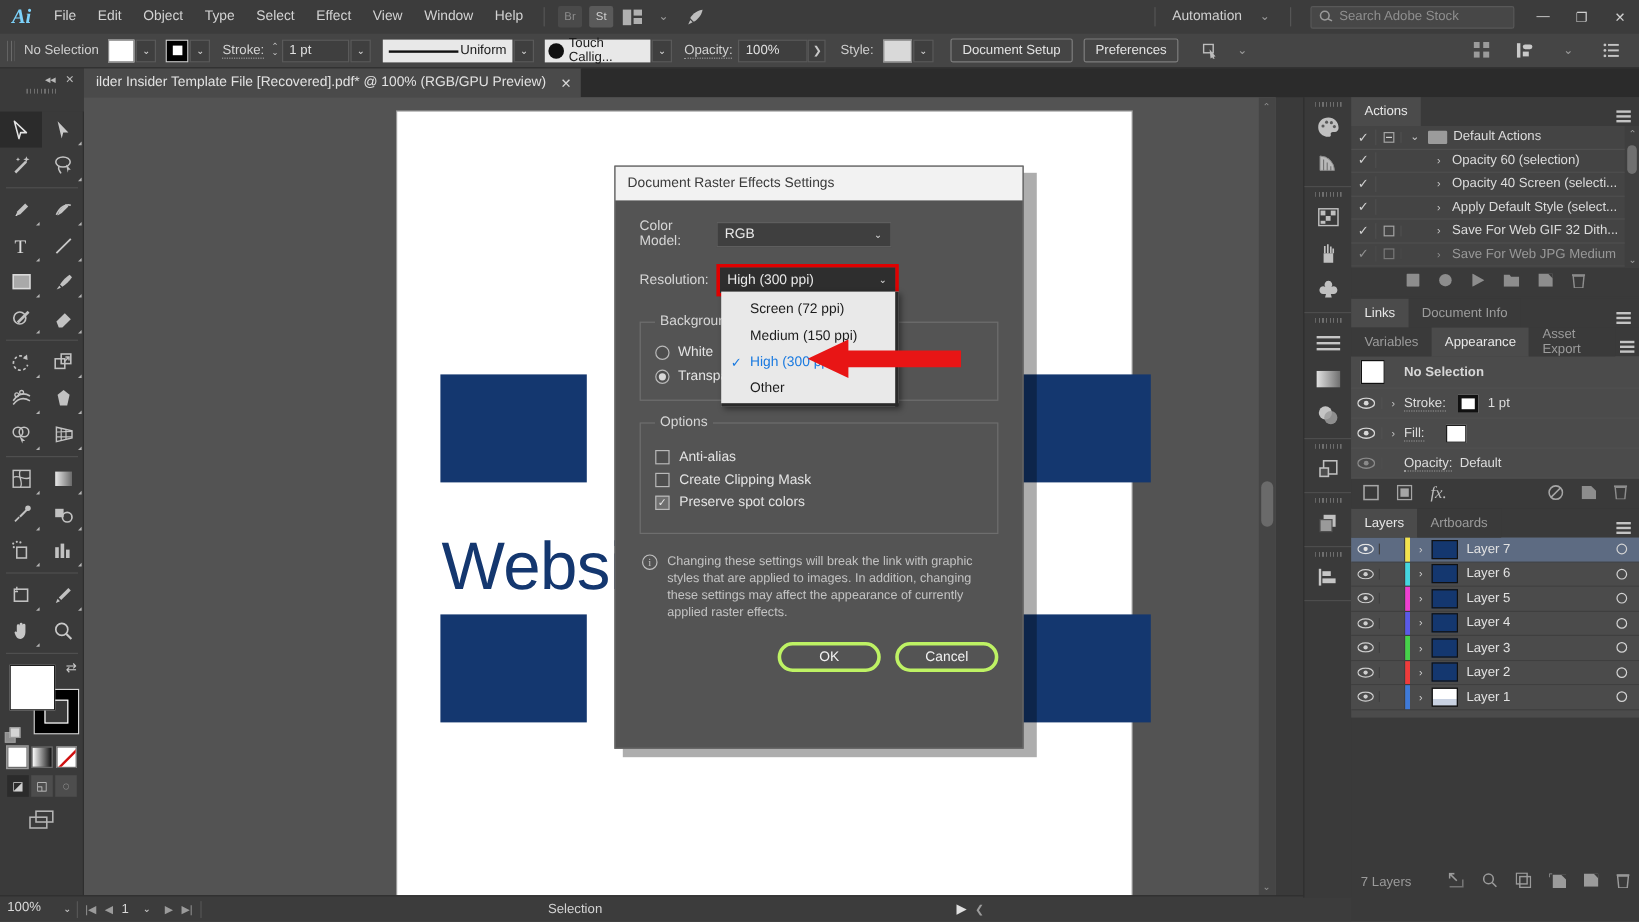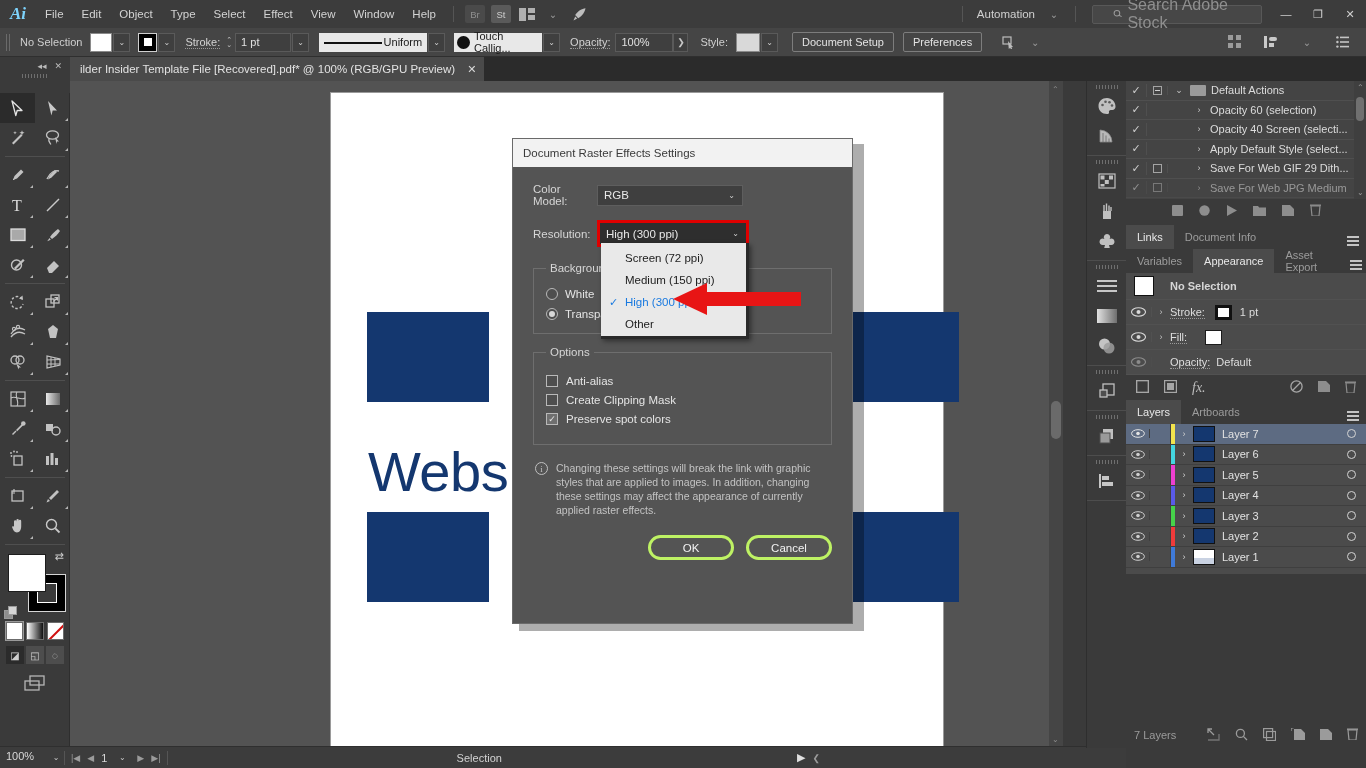--- a/index.html
+++ b/index.html
@@ -38,22 +38,22 @@
     font-family:"Liberation Sans", sans-serif;
   }
   .badge-st { background:#5a5a5a; color:#cfcfcf; }
   .arrange-icon { display:flex; gap:1.5px; align-items:center; }
   .arrange-icon i { display:block; background:#b0b0b0; }
 
   .menubar-right { margin-left:auto; display:flex; align-items:center; height:28px; }
   .automation { color:#d0d0d0; font-size:11.5px; padding:0 6px; }
   .stock-search {
     width:170px; height:19px; background:#474747; border:1px solid #585858;
-    border-radius:2px; display:flex; align-items:center; padding:0 20px; gap:5px;
-    color:#8f8f8f; font-size:16px; margin:0 8px;
+    border-radius:2px; display:flex; align-items:center; padding:0 6px; gap:5px;
+    color:#8f8f8f; font-size:11px; margin:0 8px;
   }
   .win-btn { width:32px; height:28px; display:flex; align-items:center; justify-content:center;
     color:#d0d0d0; font-size:11px; }
 
   
   .controlbar {
     position:absolute; left:0; top:28px; width:1366px; height:29px;
     background:#454545; border-bottom:1px solid #2f2f2f;
     display:flex; align-items:center; padding-left:6px; gap:0px;
   }
@@ -861,20 +861,26 @@
             <rect x="1" y="1" width="2" height="14" fill="#c6c6c6"></rect>
             <rect x="4" y="3" width="7" height="4" fill="#c6c6c6"></rect>
             <rect x="4" y="9" width="11" height="4" fill="#c6c6c6"></rect>
           </svg>
       </div>
     </div>
   </div>
 
   <div class="panels">
 
+    <div class="ptabs">
+      <div class="ptab active">Actions</div>
+      <div class="pmenu">
+          <i></i>
+        </div>
+    </div>
     <div class="panel-body act-list" style="height:118px; overflow:hidden;">
       <div class="act-row">
         <span class="act-chk">✓</span>
         <span class="act-box">
             <span class="minus"></span>
           </span>
         <span class="act-tw">⌄</span>
         <span class="act-folder"></span>
         <span class="act-name">Default Actions</span>
       </div>
@@ -899,21 +905,21 @@
         <span class="act-tw">›</span>
         <span class="act-name">Apply Default Style (select...</span>
       </div>
       <div class="act-row">
         <span class="act-chk">✓</span>
         <span class="act-box">
             <span></span>
           </span>
         <span style="width:20px"></span>
         <span class="act-tw">›</span>
-        <span class="act-name">Save For Web GIF 29 Dith...</span>
+        <span class="act-name">Save For Web GIF 32 Dith...</span>
       </div>
       <div class="act-row" style="opacity:0.55">
         <span class="act-chk">✓</span>
         <span class="act-box">
             <span></span>
           </span>
         <span style="width:20px"></span>
         <span class="act-tw">›</span>
         <span class="act-name">Save For Web JPG Medium</span>
       </div>

